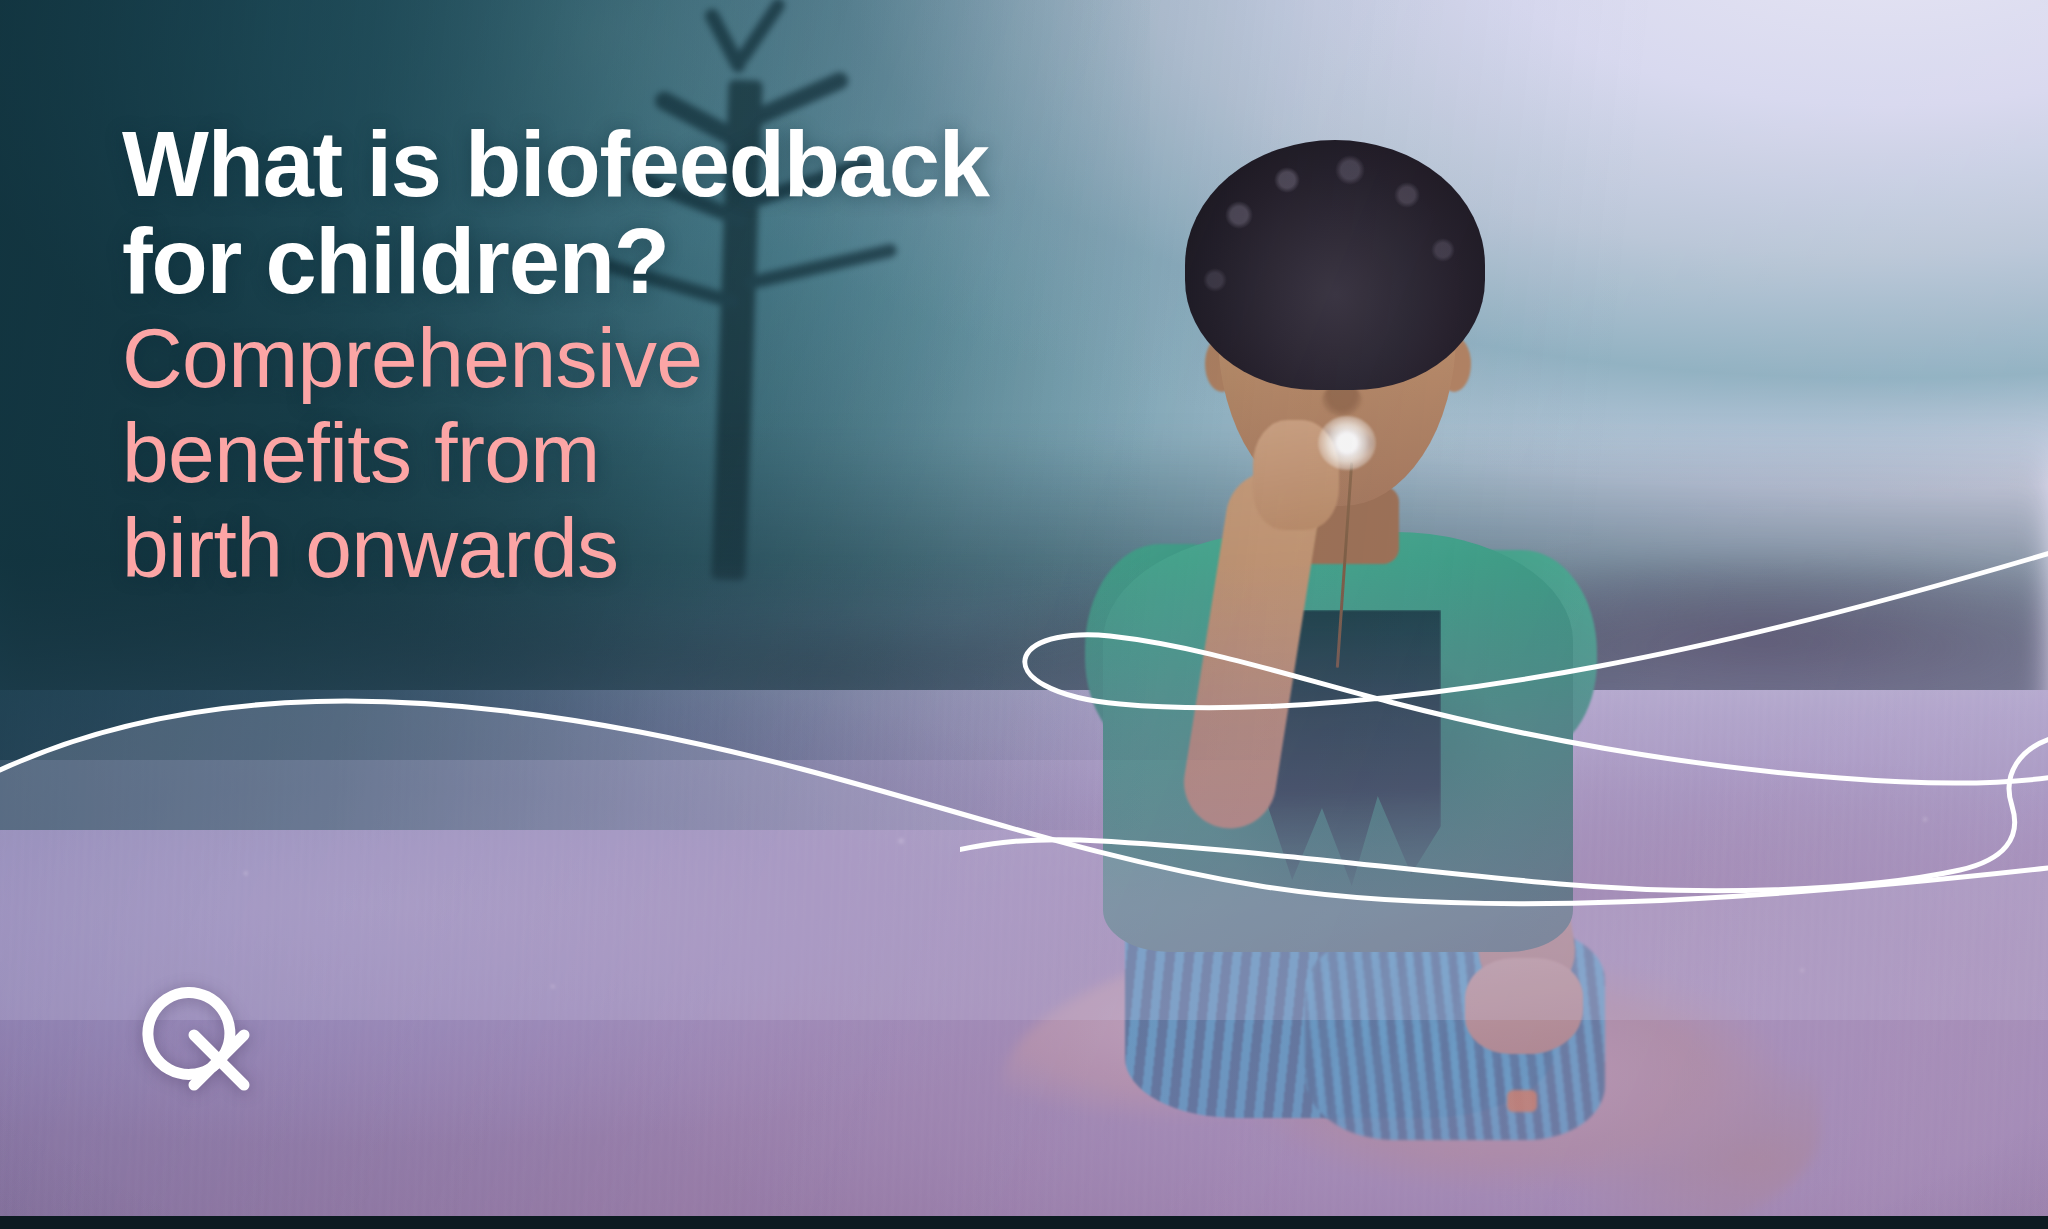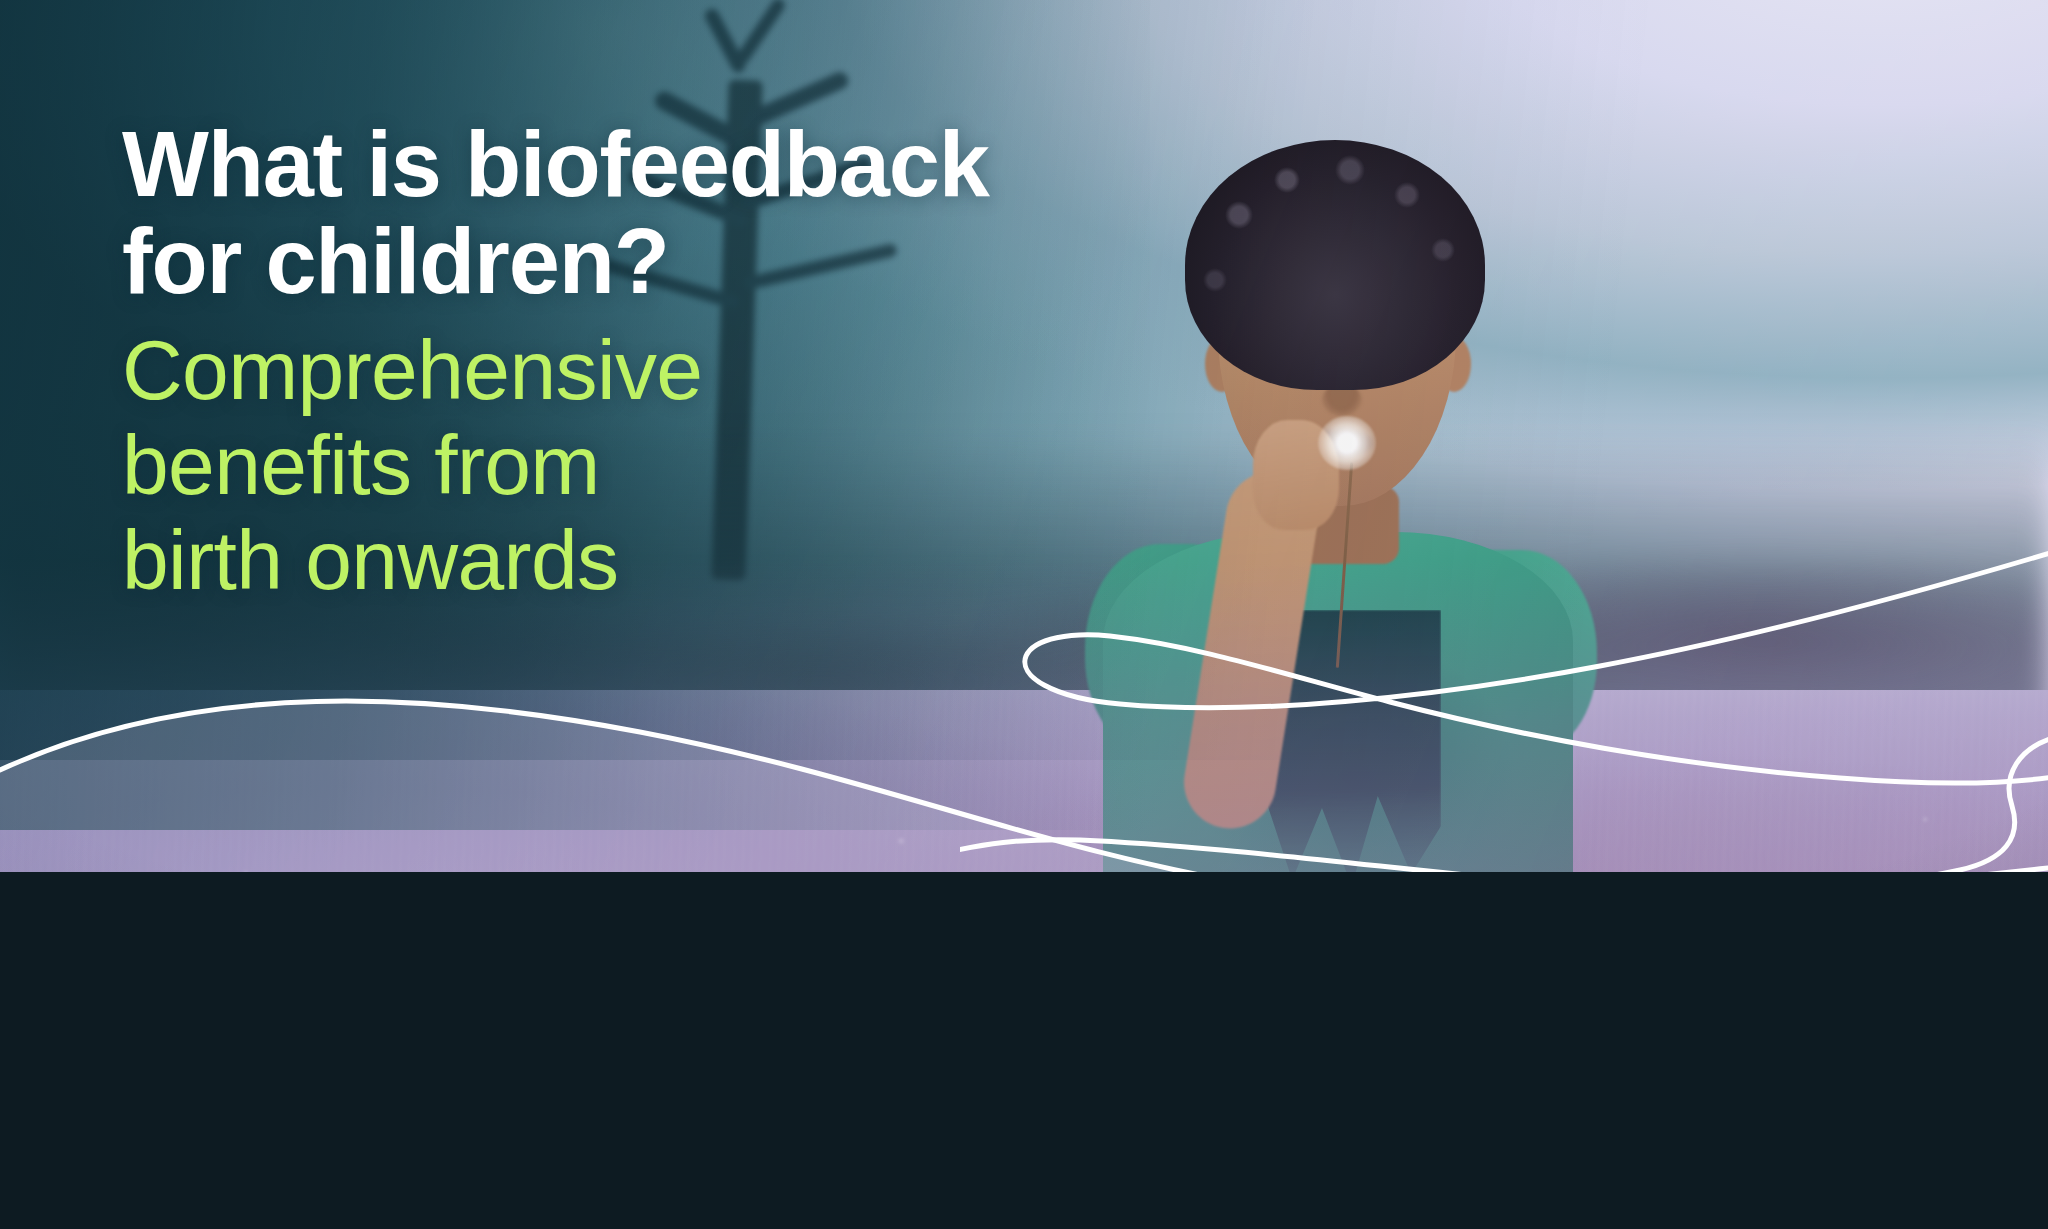--- a/index.html
+++ b/index.html
@@ -7,21 +7,21 @@
   html,body {
     width:2048px; height:1229px;
     background:#0d1b22;
     font-family:"Liberation Sans", sans-serif;
     overflow:hidden;
   }
 
   
   .banner{
     position:relative;
-    width:2048px; height:872px;
+    width:2048px; height:1216px;
     overflow:hidden;
     isolation:isolate;
   }
 
   
   .photo{ position:absolute; inset:0; overflow:hidden; }
 
   
   .sky{
     position:absolute; left:0; top:0; width:2048px; height:700px;
@@ -204,23 +204,23 @@
 
   
   .copy{ position:absolute; left:122px; top:116px; width:1010px; }
   .headline{
     font-size:92px; line-height:1.05; font-weight:700;
     color:#ffffff; letter-spacing:-1.2px;
     text-shadow:0 2px 18px rgba(10,40,52,.42);
     white-space:pre-line;
   }
   .subheadline{
-    margin-top:14px;
+    margin-top:2px;
     font-size:84px; line-height:1.13; font-weight:300;
-    color:#bef264; letter-spacing:-0.6px;
+    color:#fca5a5; letter-spacing:-0.6px;
     text-shadow:0 2px 16px rgba(10,40,52,.38);
     white-space:pre-line;
   }
 
   
   .logo{ position:absolute; left:120px; top:965px; width:150px; height:150px; }
   .logo svg{ display:block; filter:drop-shadow(0 2px 8px rgba(40,24,60,.30)); }
 </style>
 </head>
 <body>

